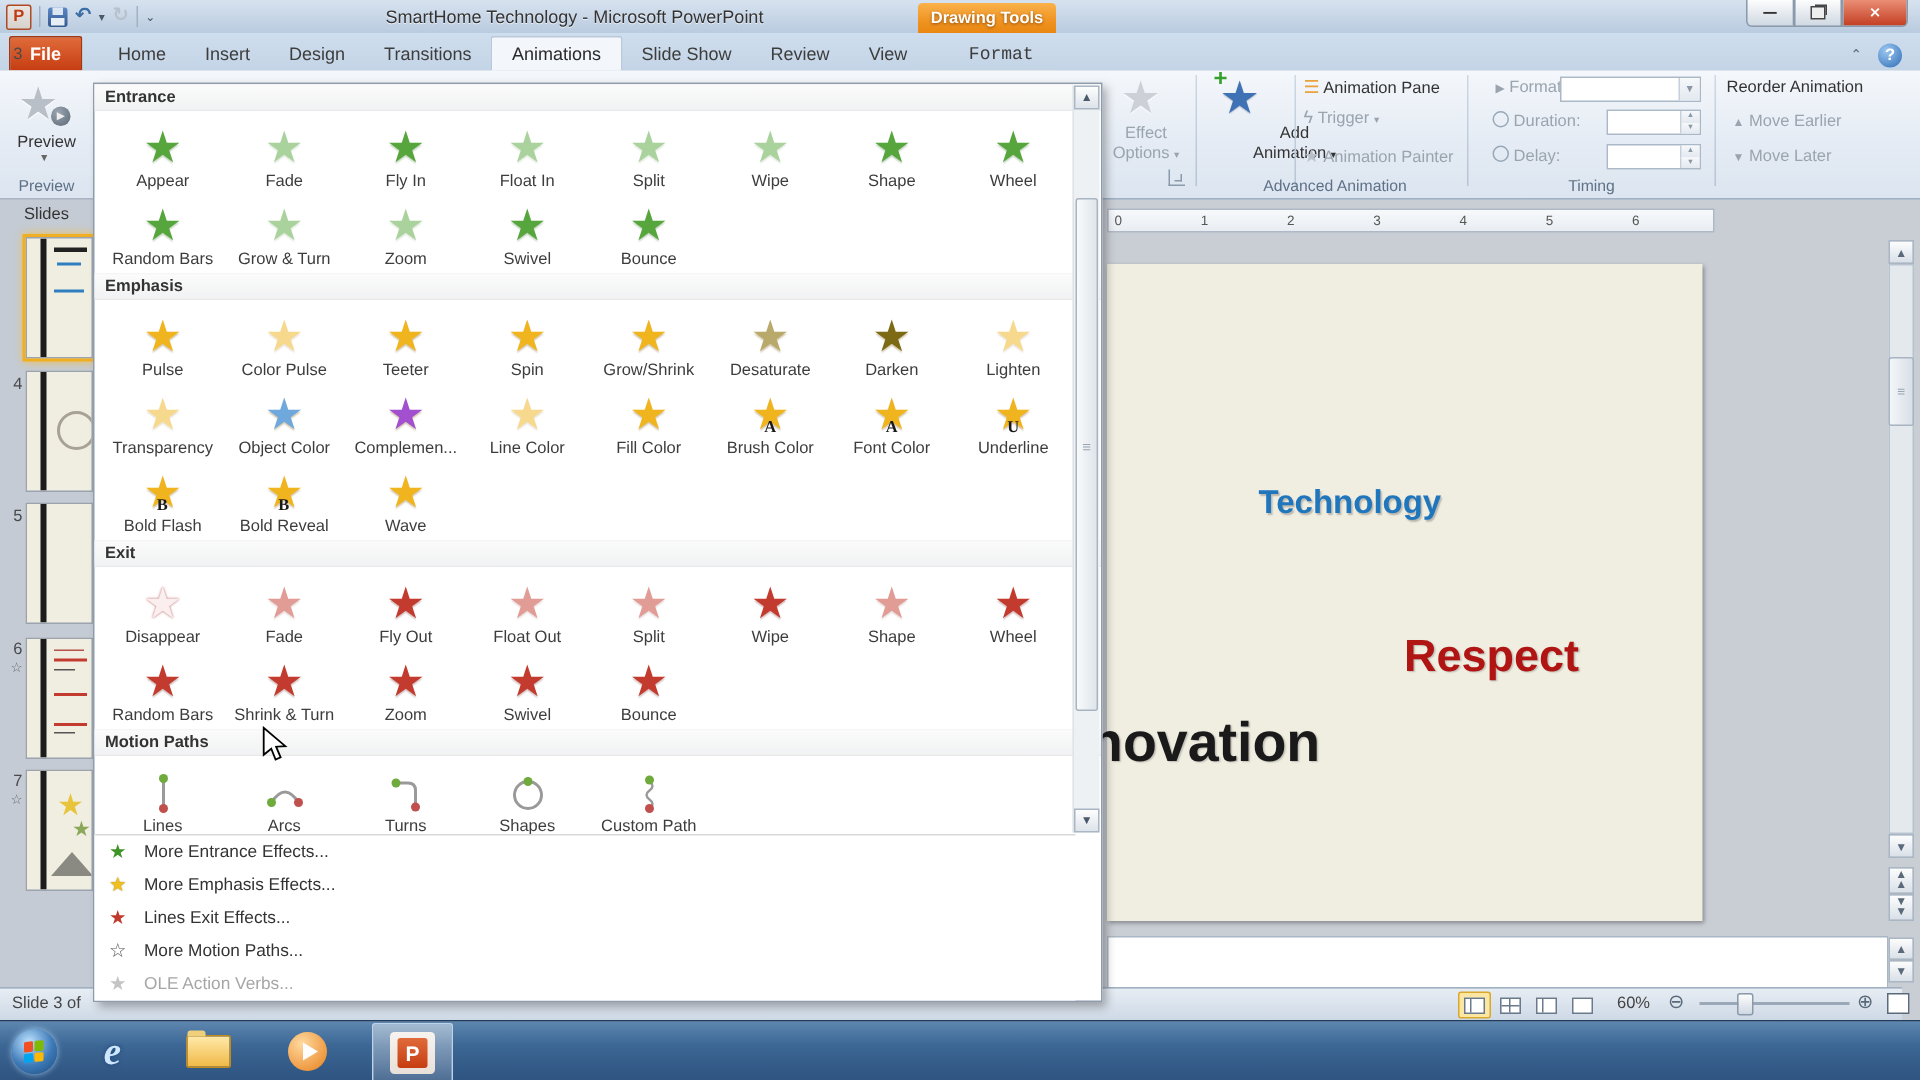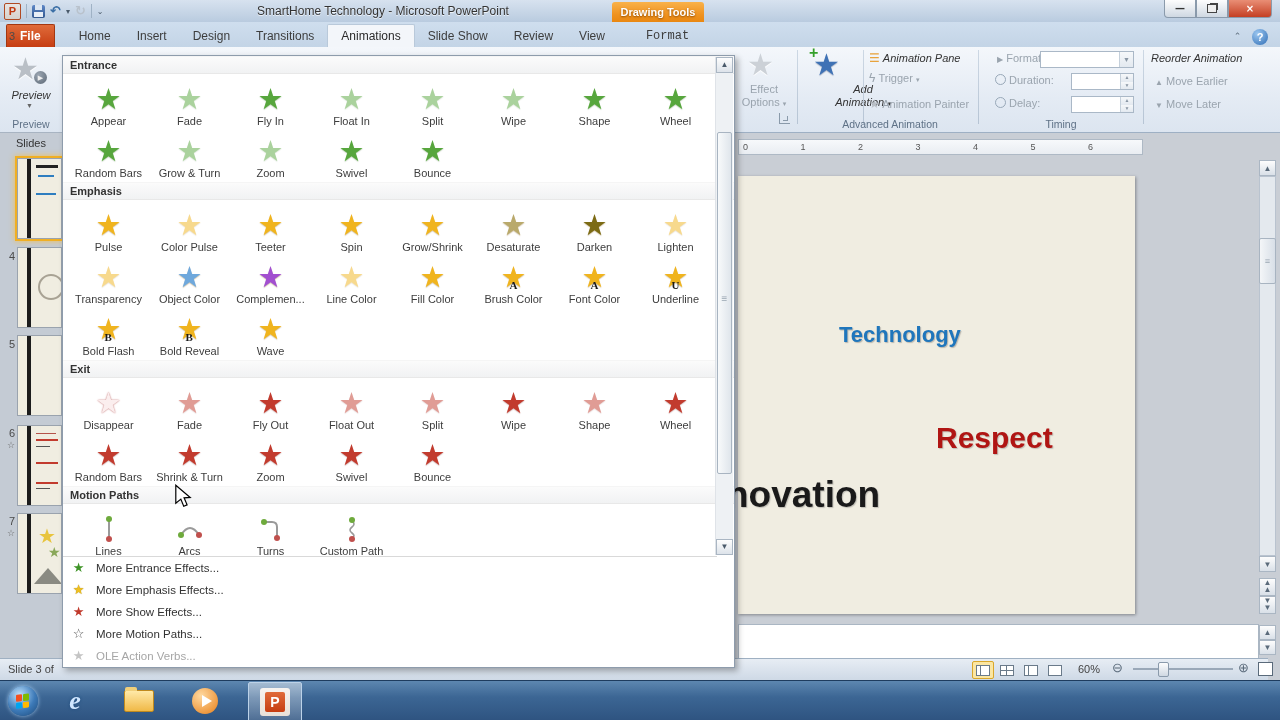--- a/index.html
+++ b/index.html
@@ -41,21 +41,21 @@
   .tab.ctx{margin-left:15px;font-family:Liberation Mono, monospace;}
   #ribbon-min{position:absolute;right:36px;top:30px;width:13px;height:13px;color:#5a6a7a;font-size:9px;text-align:center;line-height:13px;}
   #ribbon-help{position:absolute;right:12px;top:29px;width:16px;height:16px;border-radius:50%;
     background:radial-gradient(circle at 35% 30%,#9cc7f0,#2f6db5);color:#fff;font:bold 11px/16px "Liberation Sans",sans-serif;text-align:center;}
   
   #ribbon{position:absolute;left:0;top:47px;width:1280px;height:85px;
     background:linear-gradient(#f4f7fb,#e4ebf4 60%,#dce5f0);border-bottom:1px solid #9eb0c4;}
   .vsep{position:absolute;top:3px;width:1px;height:74px;background:linear-gradient(#cdd8e4,#b6c4d4);}
   .grouplabel{position:absolute;bottom:2px;font-size:10.5px;color:#5e7186;text-align:center;}
   .graytxt{color:#9aa4ae;}
-  .darktxt{color:#333;font-style:italic;}
+  .darktxt{color:#333;}
   .ribbon-small{font-size:11px;line-height:13px;}
   
   #preview-star{position:absolute;left:12px;top:4px;font-size:30px;color:#b9bfc6;text-shadow:0 1px 1px #fff;}
   #preview-play{position:absolute;left:34px;top:24px;width:13px;height:13px;border-radius:50%;
     background:radial-gradient(circle at 35% 30%,#9aa5b1,#5c6875);color:#eee;font-size:7px;line-height:13px;text-align:center;}
   
   .combo{position:absolute;height:15px;background:#fff;border:1px solid #aab8c7;}
   .combo .dd{position:absolute;right:0;top:0;width:13px;height:100%;border-left:1px solid #c5d0db;
     color:#8a97a5;font-size:7px;text-align:center;line-height:15px;background:linear-gradient(#f6f8fa,#e3e9f0);}
   .spin{position:absolute;right:0;top:0;width:13px;height:100%;display:flex;flex-direction:column;}
@@ -712,40 +712,47 @@
       <div class="fx-item">
         <svg class="mp-ico" viewBox="0 0 30 30">
           <path d="M8,8 L16,8 Q21,8 21,13 L21,24" fill="none" stroke="#9a9a9a" stroke-width="2"></path>
           <circle cx="8" cy="8" r="3" fill="#6eaa3c"></circle>
             <circle cx="21" cy="24" r="3" fill="#c0504d"></circle>
         </svg>
         <span class="lbl">Turns</span>
       </div>
       <div class="fx-item">
         <svg class="mp-ico" viewBox="0 0 30 30">
+          <circle cx="15" cy="16" r="9" fill="none" stroke="#9a9a9a" stroke-width="2"></circle>
+          <circle cx="15" cy="7" r="3" fill="#6eaa3c"></circle>
+        </svg>
+        <span class="lbl">Shapes</span>
+      </div>
+      <div class="fx-item">
+        <svg class="mp-ico" viewBox="0 0 30 30">
           <path d="M15,7 q4,3 0,6 q-4,3 0,6 q4,3 0,5" fill="none" stroke="#9a9a9a" stroke-width="1.6"></path>
           <circle cx="15" cy="6" r="3" fill="#6eaa3c"></circle>
             <circle cx="15" cy="25" r="3" fill="#c0504d"></circle>
         </svg>
         <span class="lbl">Custom Path</span>
       </div>
     </div>
 
     <div id="gal-menu">
       <div class="menu-row">
         <span class="mi green">★</span>
         <span>More Entrance Effects...</span>
       </div>
       <div class="menu-row">
         <span class="mi gold">★</span>
         <span>More Emphasis Effects...</span>
       </div>
       <div class="menu-row">
         <span class="mi red">★</span>
-        <span>More Show Effects...</span>
+        <span>Lines Exit Effects...</span>
       </div>
       <div class="menu-row">
         <span class="mi outl">☆</span>
         <span>More Motion Paths...</span>
       </div>
       <div class="menu-row disabled">
         <span class="mi gray">★</span>
         <span>OLE Action Verbs...</span>
       </div>
     </div>

